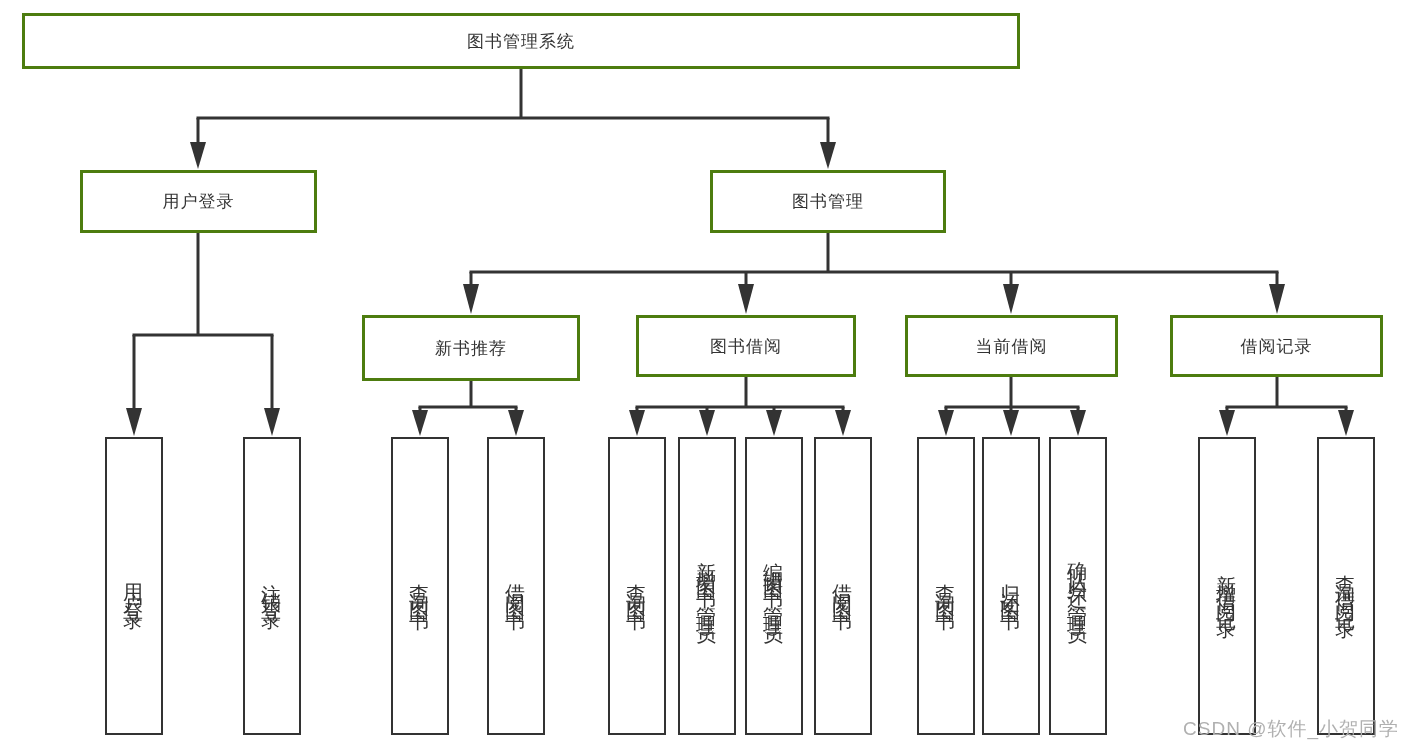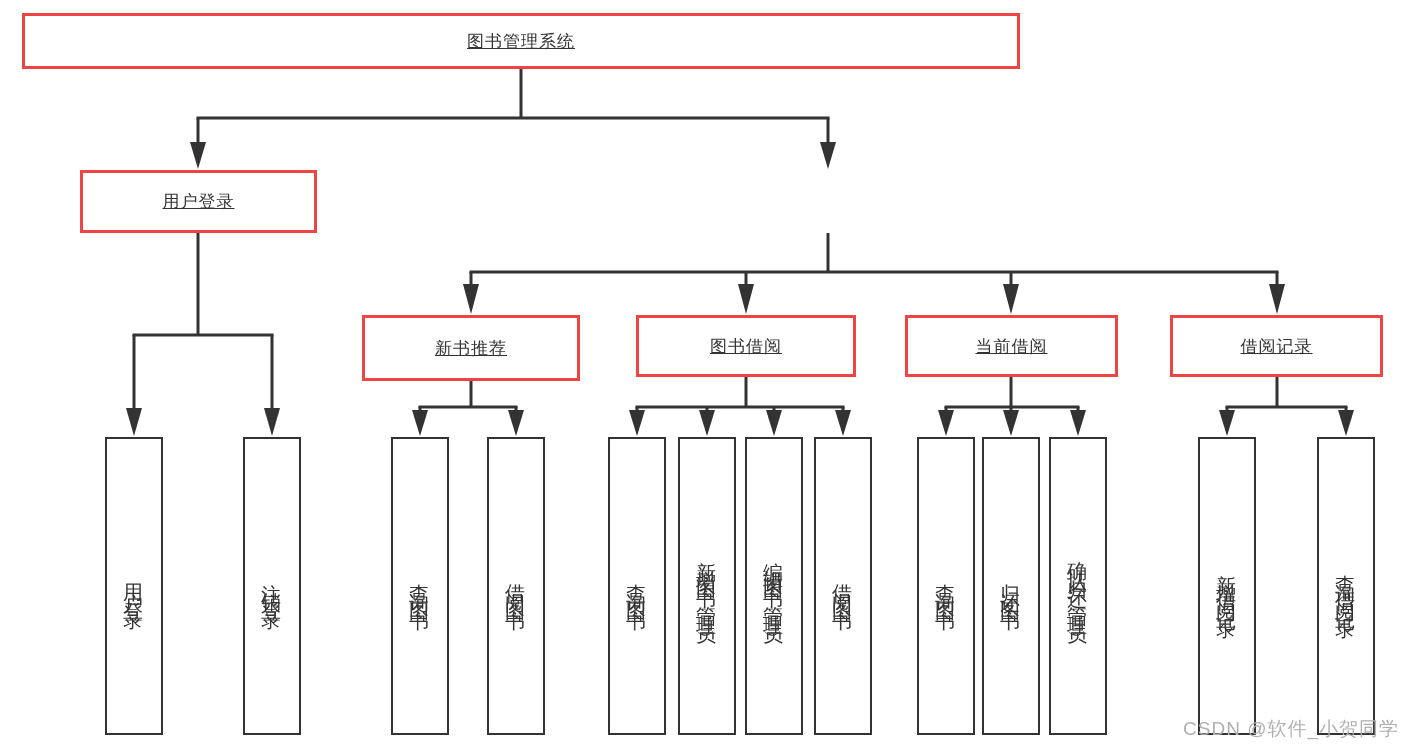--- a/index.html
+++ b/index.html
@@ -8,28 +8,27 @@
     width:1405px;height:747px;
     background:#ffffff;
     font-family:"Liberation Sans","DejaVu Sans",sans-serif;
     color:#333333;
     overflow:hidden;
   }
   .stage svg{position:absolute;left:0;top:0;}
   .node{
     position:absolute;
     background:#ffffff;
-    border:3px solid #ef4444;
+    border:3px solid #4d7c0f;
     box-sizing:border-box;
     display:flex;align-items:center;justify-content:center;
     font-size:17px;
     color:#333333;
     letter-spacing:1px;
     z-index:2;
-    text-decoration:underline;
   }
   .leaf{
     position:absolute;
     background:#ffffff;
     border:2.5px solid #333333;
     box-sizing:border-box;
     width:58px;height:298px;
     display:flex;align-items:center;justify-content:center;
     z-index:2;
   }
@@ -129,20 +128,23 @@
     </g>
   </svg>
 
   <div class="node" style="left:22px;top:13px;width:998px;height:56px;">
     <span>图书管理系统</span>
   </div>
 
   <div class="node" style="left:80px;top:170px;width:237px;height:63px;">
     <span>用户登录</span>
   </div>
+  <div class="node" style="left:710px;top:170px;width:236px;height:63px;">
+    <span>图书管理</span>
+  </div>
 
   <div class="node" style="left:362px;top:315px;width:218px;height:66px;">
     <span>新书推荐</span>
   </div>
   <div class="node" style="left:636px;top:315px;width:220px;height:62px;">
     <span>图书借阅</span>
   </div>
   <div class="node" style="left:905px;top:315px;width:213px;height:62px;">
     <span>当前借阅</span>
   </div>

